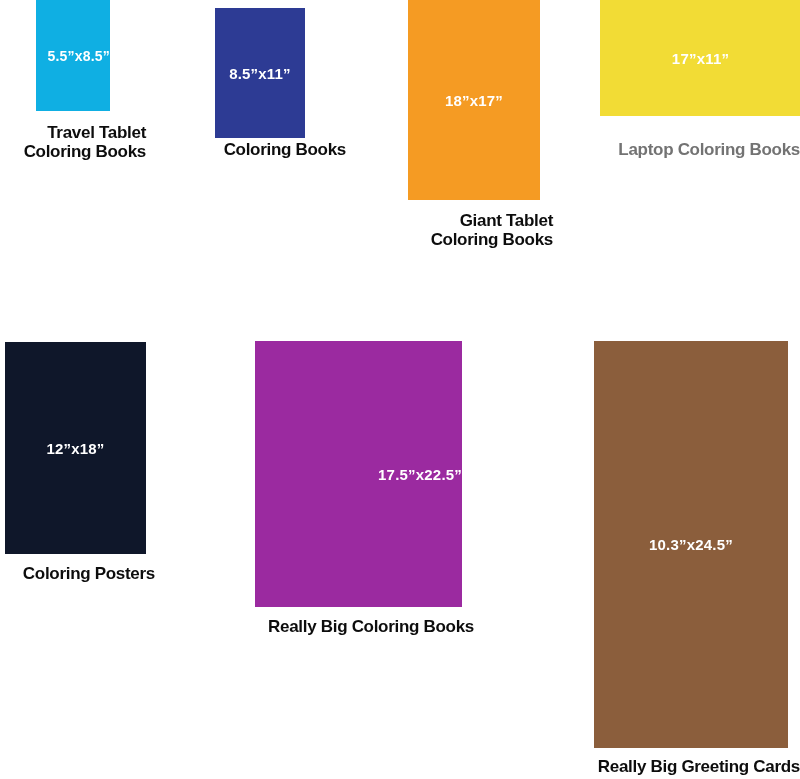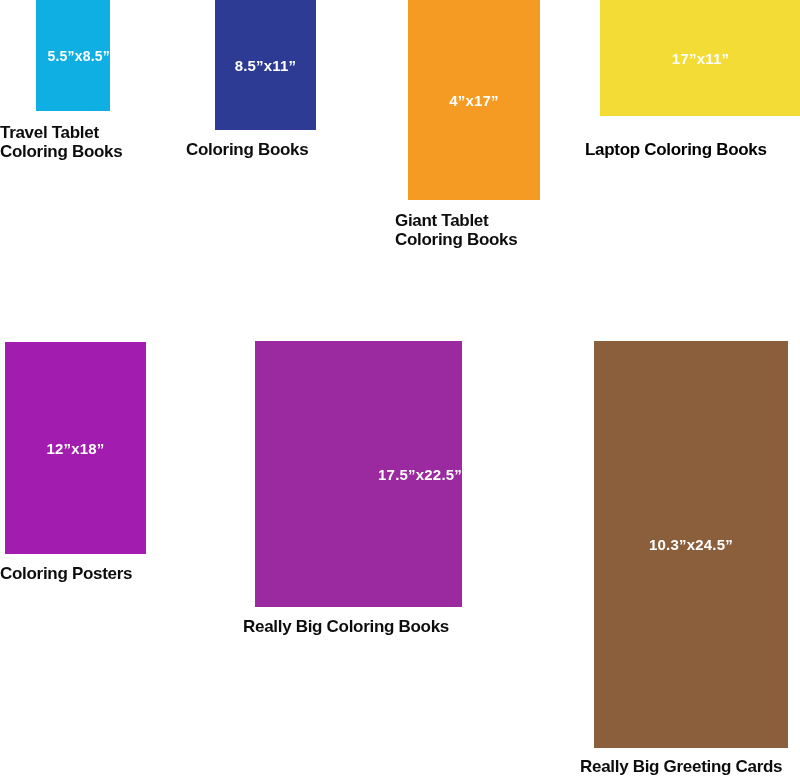--- a/index.html
+++ b/index.html
@@ -39,28 +39,28 @@
     text-align: center;
   }
   .swatch-label {
     position: absolute;
     color: #0d0d0d;
     font-family: "Liberation Sans", sans-serif;
     font-weight: 700;
     font-size: 17px;
     line-height: 1.12;
     letter-spacing: -0.3px;
-    text-align: left;
+    text-align: right;
     white-space: pre-line;
   }
   
   #item-0 .swatch { left: 36px; top: 0px;   width: 74px;  height: 111px; }
   #item-0 .swatch-label { left: 0px;  top: 123px; width: 146px; }
 
-  #item-1 .swatch { left: 215px; top: 0px;  width: 101px; height: 130px; }
+  #item-1 .swatch { left: 215px; top: 8px;  width: 90px; height: 130px; }
   #item-1 .swatch-label { left: 186px; top: 140px; width: 160px; }
 
   #item-2 .swatch { left: 408px; top: 0px;  width: 132px; height: 200px; }
   #item-2 .swatch-label { left: 395px; top: 211px; width: 158px; }
 
   #item-3 .swatch { left: 600px; top: 0px;  width: 201px; height: 116px; }
   #item-3 .swatch-label { left: 585px; top: 140px; width: 215px; }
 
   #item-4 .swatch { left: 5px;  top: 342px; width: 141px; height: 212px; }
   #item-4 .swatch-label { left: 0px;  top: 564px; width: 155px; }
@@ -90,35 +90,35 @@
 
   <div class="size-item" id="item-1">
     <div class="swatch" style="background-color: rgb(45, 59, 148);">
       <span class="swatch-dim" style="color: rgb(255, 255, 255);">8.5”x11”</span>
     </div>
     <div class="swatch-label" style="color: rgb(13, 13, 13);">Coloring Books</div>
   </div>
 
   <div class="size-item" id="item-2">
     <div class="swatch" style="background-color: rgb(245, 155, 35);">
-      <span class="swatch-dim" style="color: rgb(255, 255, 255);">4”x17”</span>
+      <span class="swatch-dim" style="color: rgb(255, 255, 255);">18”x17”</span>
     </div>
     <div class="swatch-label" style="color: rgb(13, 13, 13);">Giant Tablet
 Coloring Books</div>
   </div>
 
   <div class="size-item" id="item-3">
     <div class="swatch" style="background-color: rgb(242, 220, 53);">
       <span class="swatch-dim" style="color: rgb(255, 255, 255);">17”x11”</span>
     </div>
-    <div class="swatch-label" style="color: #000000;">Laptop Coloring Books</div>
+    <div class="swatch-label" style="color: #737373;">Laptop Coloring Books</div>
   </div>
 
   <div class="size-item" id="item-4">
-    <div class="swatch" style="background-color: #a21caf;">
+    <div class="swatch" style="background-color: #0f172a;">
       <span class="swatch-dim" style="color: rgb(255, 255, 255);">12”x18”</span>
     </div>
     <div class="swatch-label" style="color: rgb(13, 13, 13);">Coloring Posters</div>
   </div>
 
   <div class="size-item" id="item-5">
     <div class="swatch" style="background-color: rgb(155, 42, 160); justify-content: flex-end;">
       <span class="swatch-dim" style="color: rgb(255, 255, 255);">17.5”x22.5”</span>
     </div>
     <div class="swatch-label" style="color: rgb(13, 13, 13);">Really Big Coloring Books</div>

